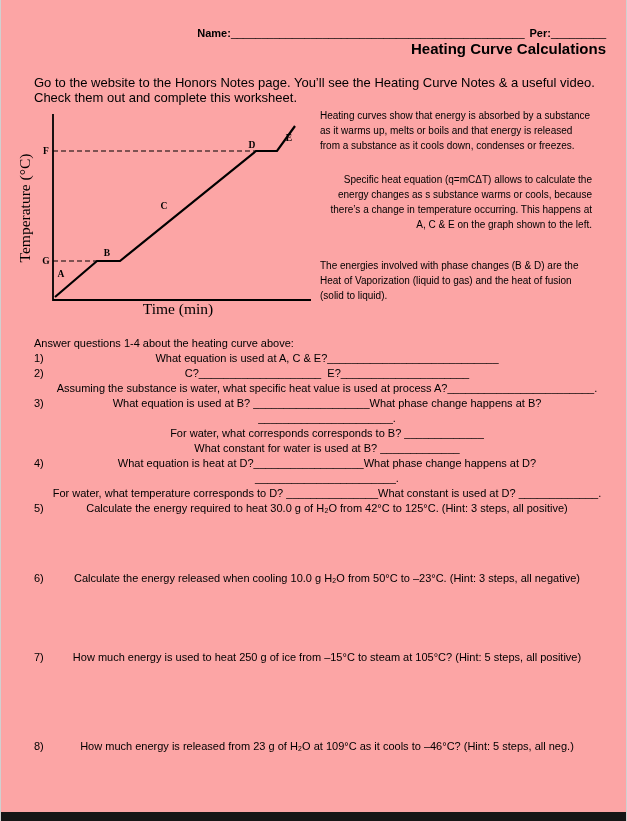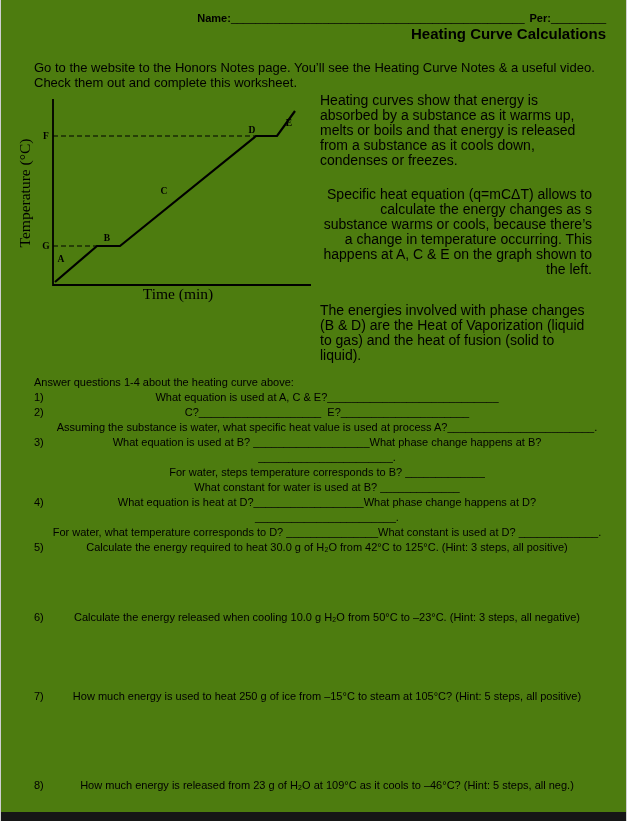--- a/index.html
+++ b/index.html
@@ -1,31 +1,31 @@
 <!DOCTYPE html>
 <html><head>
 <meta charset="utf-8">
 <style>
   * { margin:0; padding:0; box-sizing:border-box; }
   html, body { width:627px; height:821px; }
   body { background:#e9e9e9; font-family:"Liberation Sans","DejaVu Sans",sans-serif; color:#000; }
   .page {
-    position:relative; width:627px; height:821px; background:#4d7c0f;
+    position:relative; width:627px; height:821px; background:#fca5a5;
     border-left:1px solid #d0d0d0; border-right:1px solid #d0d0d0;
-    padding:11px 20px 0 33px; overflow:hidden;
+    padding:26px 20px 0 33px; overflow:hidden;
   }
   .name-row { display:flex; justify-content:flex-end; align-items:baseline; font-size:11px; line-height:14px; }
   .name-row .label { font-weight:700; }
   .name-row .blank { font-weight:400; letter-spacing:0; }
   .name-row .per { margin-left:5px; }
   .title { text-align:right; font-size:15px; font-weight:700; line-height:18px; }
   .intro { margin-top:17px; font-size:13px; line-height:15px; max-width:570px; }
   .two-col { margin-top:3px; display:flex; align-items:flex-start; }
   .graph-wrap { flex:0 0 302px; margin-left:-16px; }
-  .info-col { width:272px; font-size:14px; line-height:15px; }
+  .info-col { width:272px; font-size:10px; line-height:15px; }
   .info-p2 { margin-top:19px;text-align:right; }
   .info-p3 { margin-top:26px; }
   .axis-label { font-family:"Liberation Serif","DejaVu Serif",serif; font-size:15.5px; }
   .pt-label { font-family:"Liberation Serif","DejaVu Serif",serif; font-size:9.5px; font-weight:700; }
   .q-intro { margin-top:12px; font-size:11px; line-height:15px; }
   .questions { font-size:11px; line-height:15px; }
   .q-row { display:flex; }
   .q-num { flex:0 0 14px; }
   .q-body { flex:1; }
   .q-line { white-space:pre-wrap;text-align:center; }
@@ -96,21 +96,21 @@
       <div class="q-body">
         <div class="q-line">C?____________________  E?_____________________</div>
         <div class="q-line">Assuming the substance is water, what specific heat value is used at process A?________________________.</div>
       </div>
     </div>
 
     <div class="q-row">
       <span class="q-num">3)</span>
       <div class="q-body">
         <div class="q-line">What equation is used at B? ___________________What phase change happens at B? ______________________.</div>
-        <div class="q-line">For water, steps temperature corresponds to B? _____________</div>
+        <div class="q-line">For water, what corresponds corresponds to B? _____________</div>
         <div class="q-line">What constant for water is used at B? _____________</div>
       </div>
     </div>
 
     <div class="q-row">
       <span class="q-num">4)</span>
       <div class="q-body">
         <div class="q-line">What equation is heat at D?__________________What phase change happens at D? _______________________.</div>
         <div class="q-line">For water, what temperature corresponds to D? _______________What constant is used at D? _____________.</div>
       </div>

